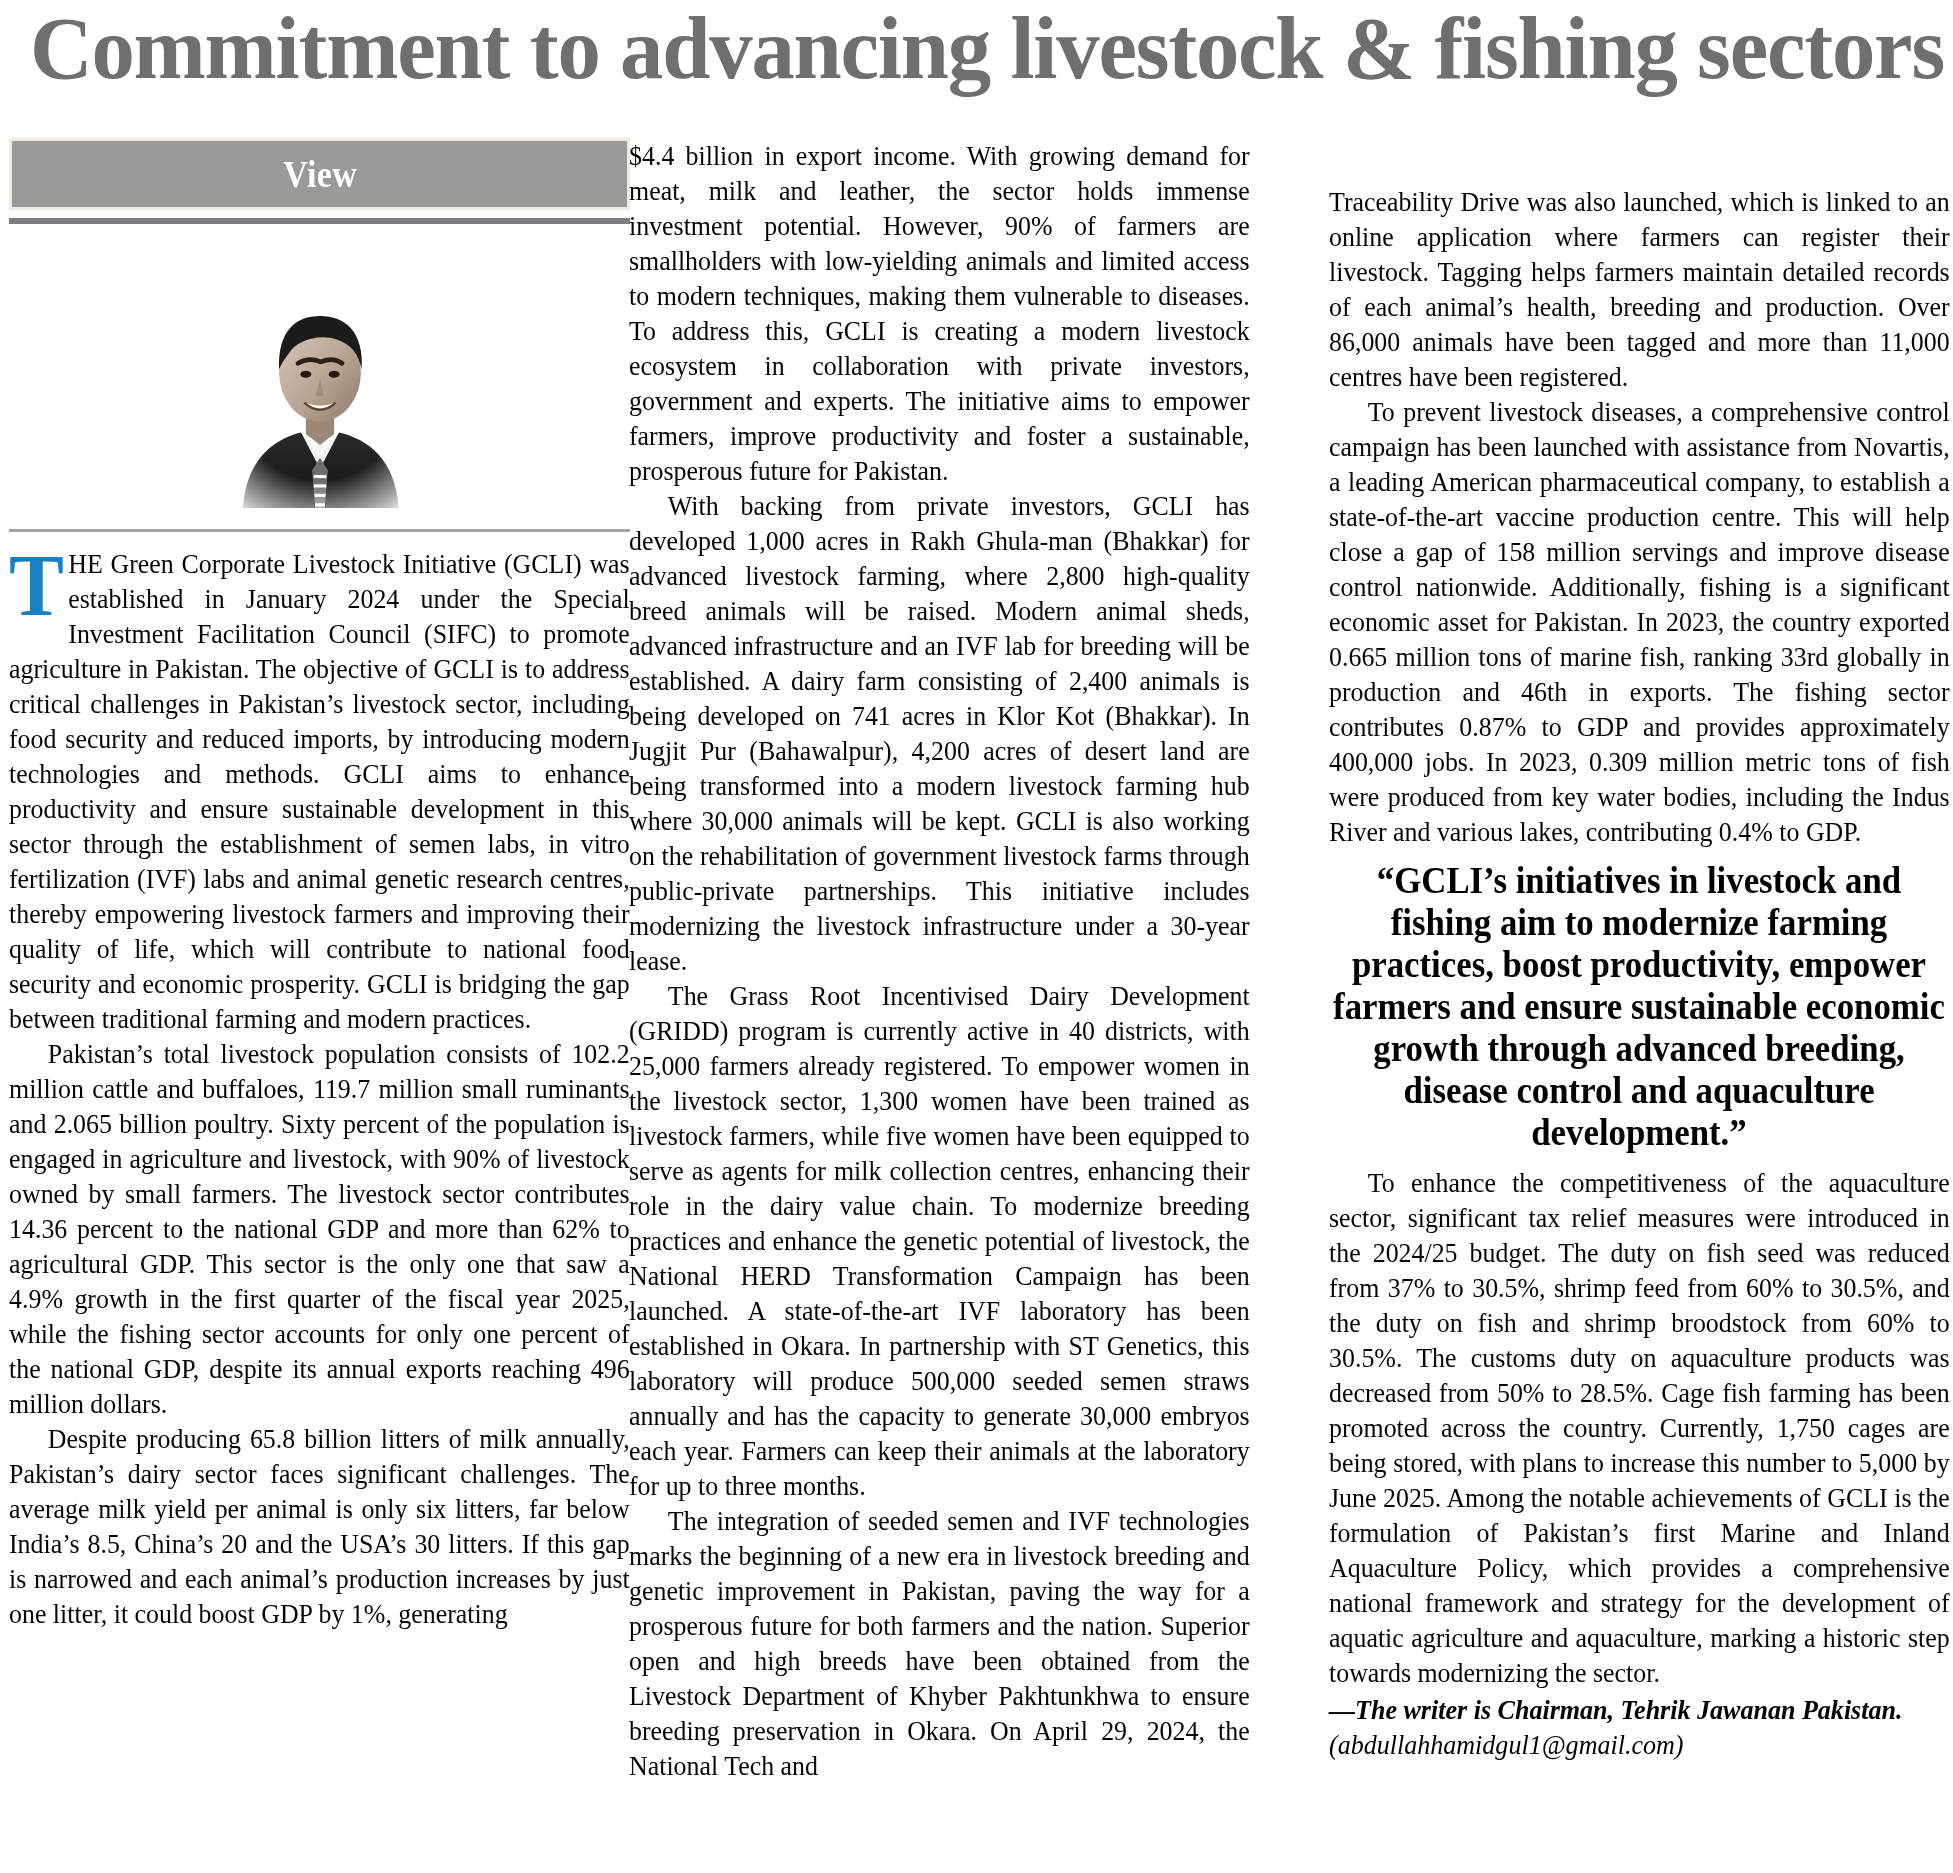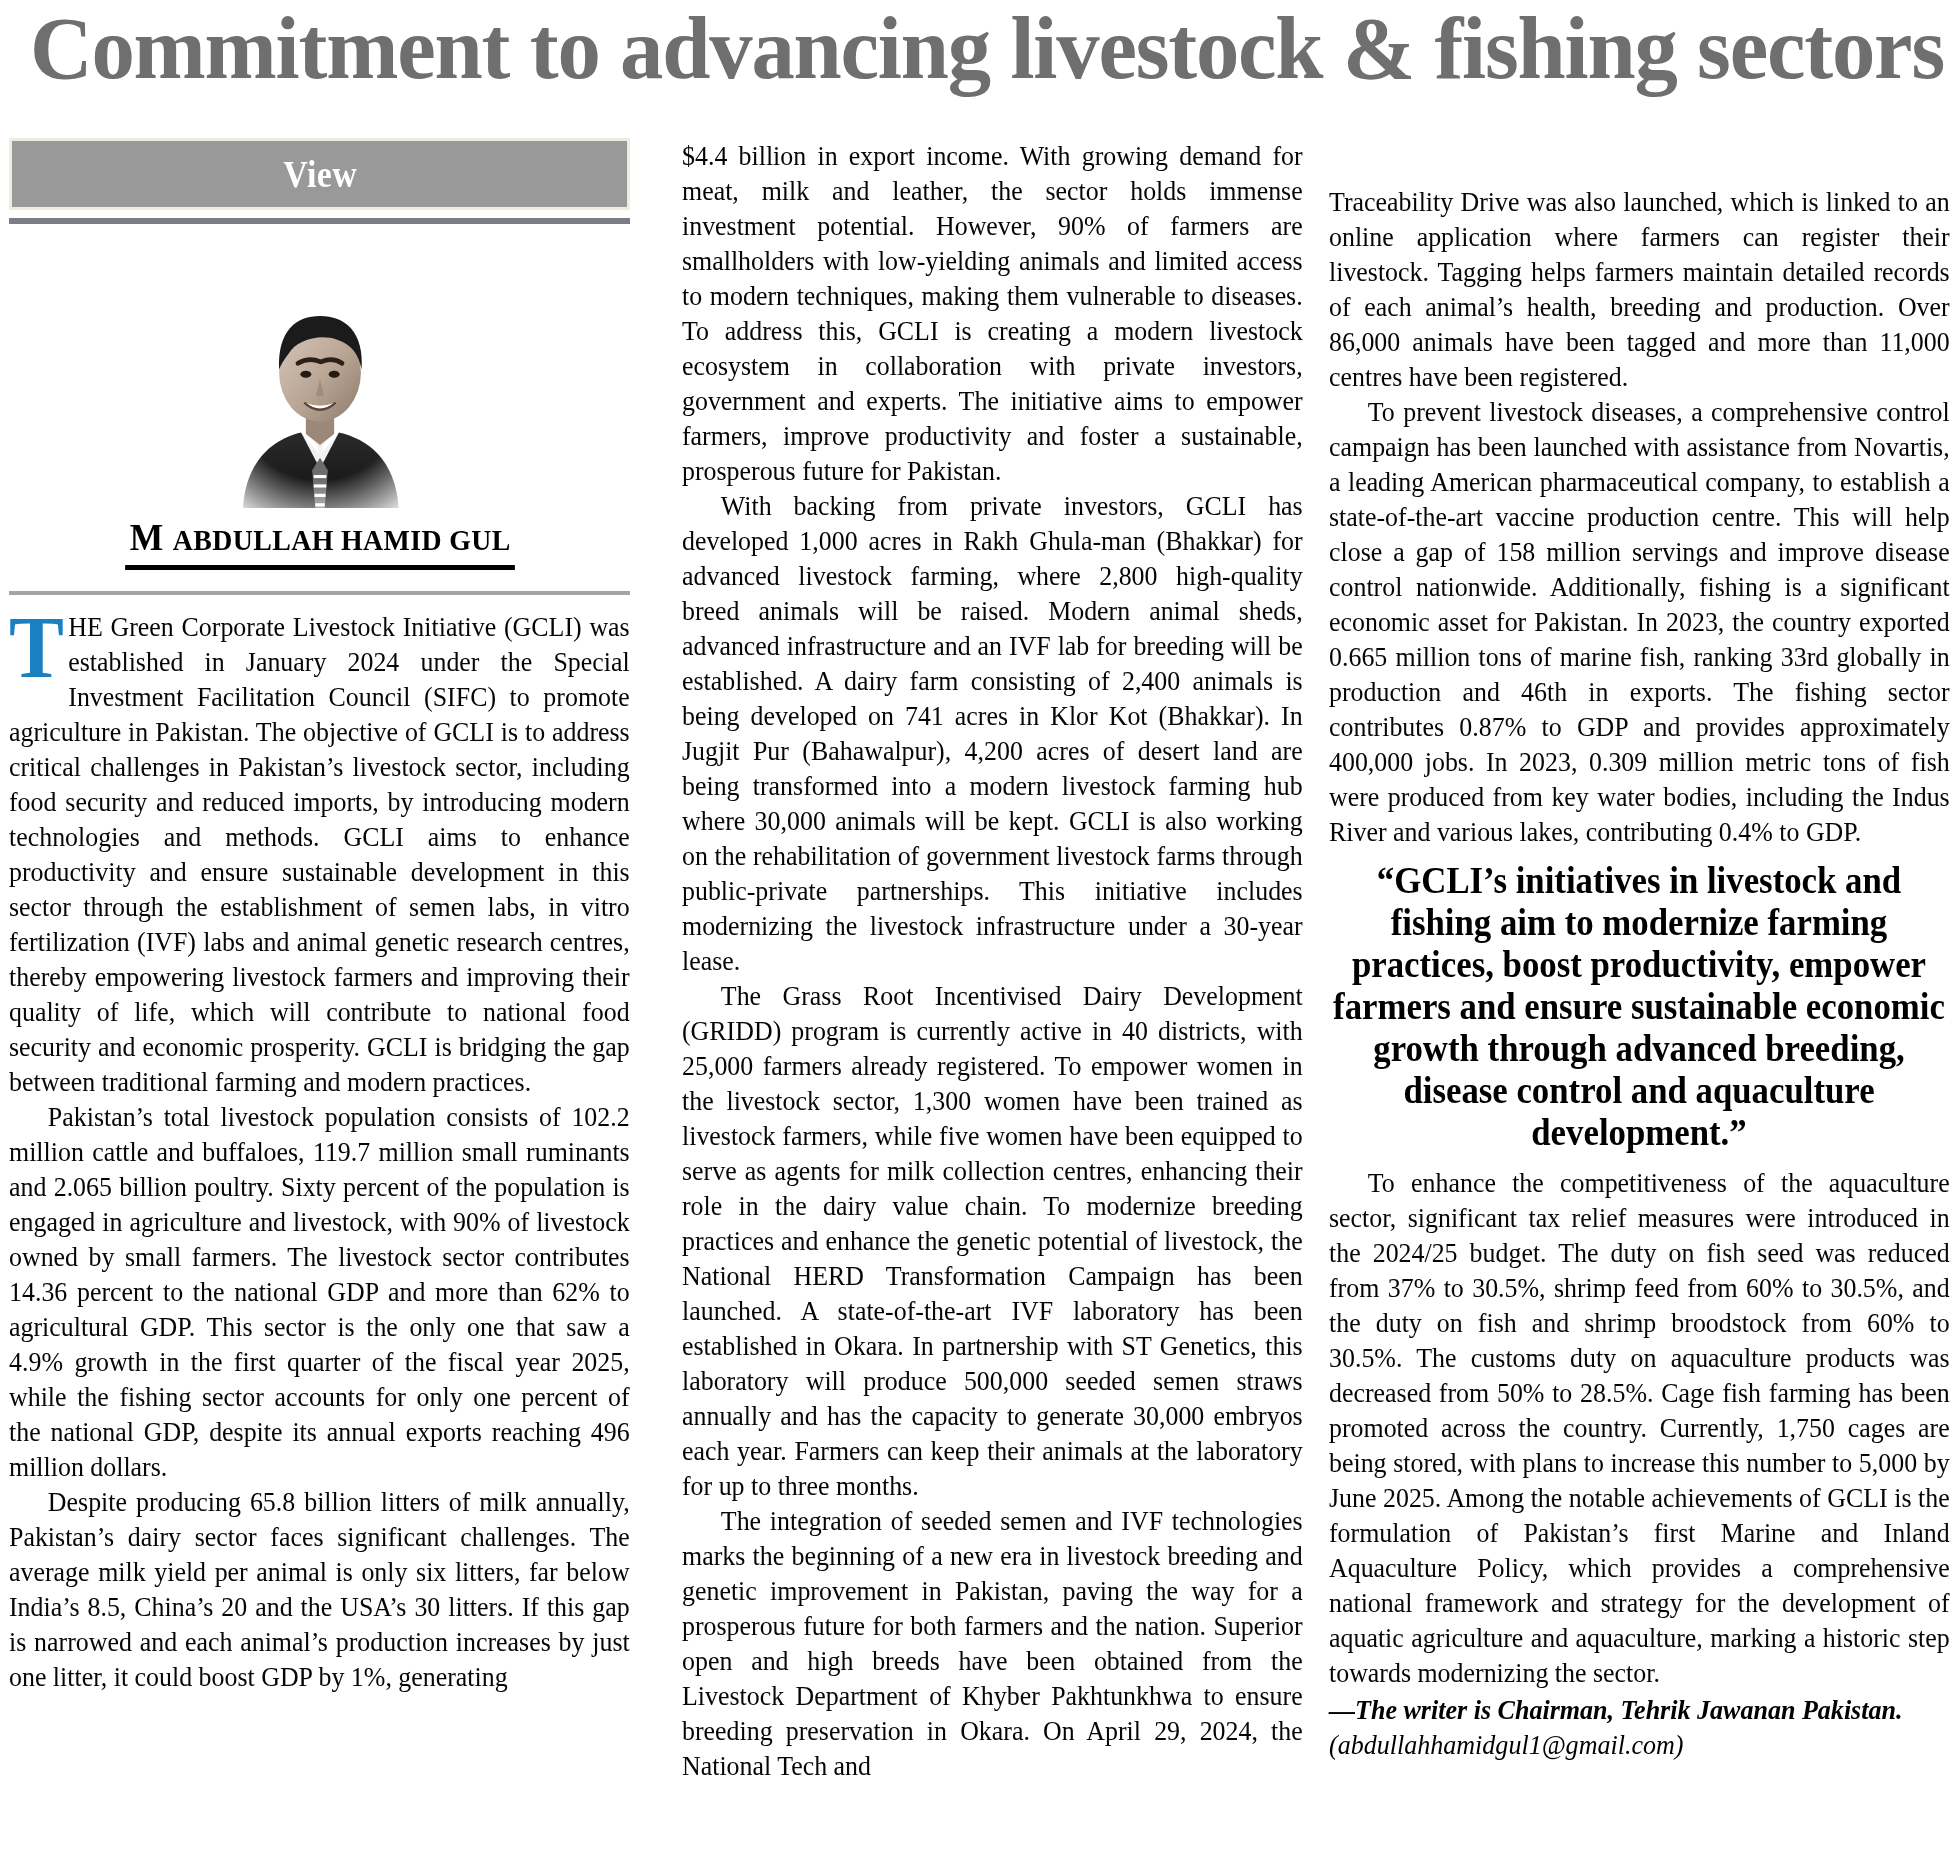--- a/index.html
+++ b/index.html
@@ -40,21 +40,21 @@
     top: 138px;
     width: 1746px;
     height: 1736px;
   }
   .col {
     position: absolute;
     top: 0;
     width: 621px;
   }
   .col1 { left: 9.4px; }
-  .col2 { left: 682px; }
+  .col2 { left: 629px; }
   .col3 { left: 1329px; margin-top: 46px; }
 
   
   .view-banner {
     width: 621px;
     height: 72px;
     box-sizing: border-box;
     background: #999999;
     border: 3.1px solid #f1ece0;
     display: flex;
@@ -253,25 +253,20 @@
           <path d="M150 136 L145 156 q5 5 10 0 Z" fill="#9d8675" opacity="0.75"></path>
 
           <path d="M130 166 q20 16 40 0 q-20 8 -40 0 Z" fill="#ffffff"></path>
           <path d="M130 166 q20 18 40 0" stroke="#5c4638" stroke-width="3" fill="none"></path>
 
           <rect x="0" y="0" width="300" height="300" fill="url(#vig)"></rect>
         </svg>
       </div>
     </div>
 
-    <div class="byline">
-      <span class="byline-name">
-        <span class="cap">M</span><span class="cap">&nbsp;</span><span class="sc" style="text-transform:uppercase;">Abdullah Hamid Gul</span>
-      </span>
-    </div>
 
     <div class="rule-thin"></div>
 
     <div class="body-text">
       <p class="first">
         <span class="dropcap">T</span><span>HE Green Corporate Livestock Initiative (GCLI) was established in January 2024 under the Special Investment Facilitation Council (SIFC) to promote agriculture in Pakistan. The objective of GCLI is to address critical challenges in Pakistan’s livestock sector, including food security and reduced imports, by introducing modern technologies and methods. GCLI aims to enhance productivity and ensure sustainable development in this sector through the establishment of semen labs, in vitro fertilization (IVF) labs and animal genetic research centres, thereby empowering livestock farmers and improving their quality of life, which will contribute to national food security and economic prosperity. GCLI is bridging the gap between traditional farming and modern practices.</span>
       </p>
       <p><span>Pakistan’s total livestock population consists of 102.2 million cattle and buffaloes, 119.7 million small ruminants and 2.065 billion poultry. Sixty percent of the population is engaged in agriculture and livestock, with 90% of livestock owned by small farmers. The livestock sector contributes 14.36 percent to the national GDP and more than 62% to agricultural GDP. This sector is the only one that saw a 4.9% growth in the first quarter of the fiscal year 2025, while the fishing sector accounts for only one percent of the national GDP, despite its annual exports reaching 496 million dollars.</span></p>
       <p><span>Despite producing 65.8 billion litters of milk annually, Pakistan’s dairy sector faces significant challenges. The average milk yield per animal is only six litters, far below India’s 8.5, China’s 20 and the USA’s 30 litters. If this gap is narrowed and each animal’s production increases by just one litter, it could boost GDP by 1%, generating</span></p>
     </div>

